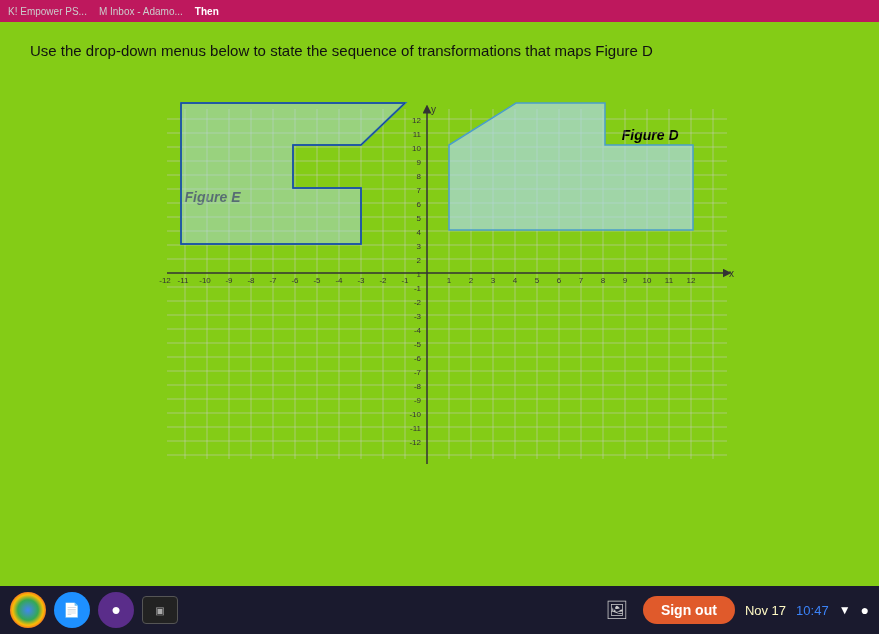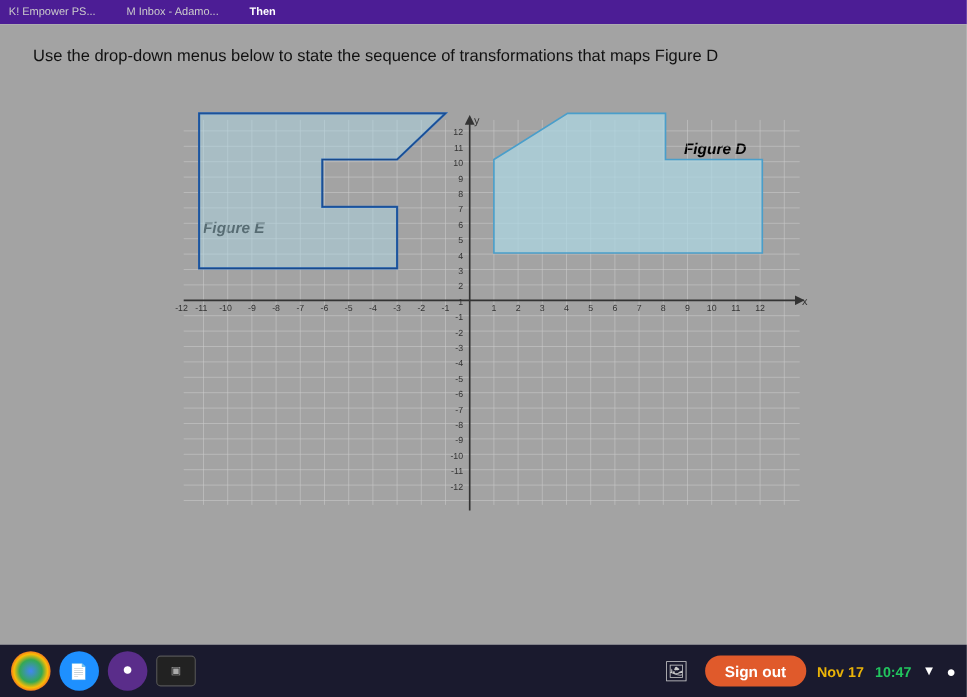--- a/index.html
+++ b/index.html
@@ -9,41 +9,41 @@
       background: #fff;
       font-family: Arial, sans-serif;
       overflow: hidden;
       position: relative;
     }
 
     
     .top-bar {
       width: 100%;
       height: 22px;
-      background: #4c1d95;
+      background: #be185d;
       display: flex;
       align-items: center;
       padding: 0 8px;
-      gap: 28px;
+      gap: 12px;
     }
     .top-bar-tab {
       color: #ccc;
       font-size: 10px;
       white-space: nowrap;
     }
     .top-bar-tab.active {
       color: #fff;
       font-weight: bold;
     }
 
     
     .main-content {
       width: 100%;
       height: calc(100% - 22px - 48px);
-      background: #a3a3a3;
+      background: #84cc16;
       padding: 18px 16px 10px 30px;
       overflow: hidden;
     }
 
     .instructions {
       font-size: 15px;
       line-height: 1.5;
       color: #111;
       margin-bottom: 14px;
     }
@@ -74,21 +74,21 @@
       top: 28px;
       right: 58px;
       font-size: 14px;
       font-style: italic;
       font-weight: bold;
       color: #000;
     }
 
     .figure-label-e {
       position: absolute;
-      top: 100px;
+      top: 90px;
       left: 28px;
       font-size: 14px;
       font-style: italic;
       font-weight: bold;
       color: #000;
     }
 
     
     .taskbar {
       position: absolute;
@@ -159,29 +159,29 @@
       color: #ffffff;
       border: none;
       border-radius: 20px;
       padding: 6px 18px;
       font-size: 14px;
       font-weight: 600;
       cursor: pointer;
     }
 
     .taskbar-date {
-      color: #eab308;
+      color: #fef9c3;
       font-size: 13px;
-      font-weight: 700;
+      font-weight: 400;
     }
 
     .taskbar-time {
-      color: #22c55e;
+      color: #3b82f6;
       font-size: 13px;
-      font-weight: 700;
+      font-weight: 400;
     }
 
     .taskbar-arrow {
       color: #fff;
       font-size: 12px;
     }
 
     .taskbar-wifi {
       color: #fff;
       font-size: 14px;

